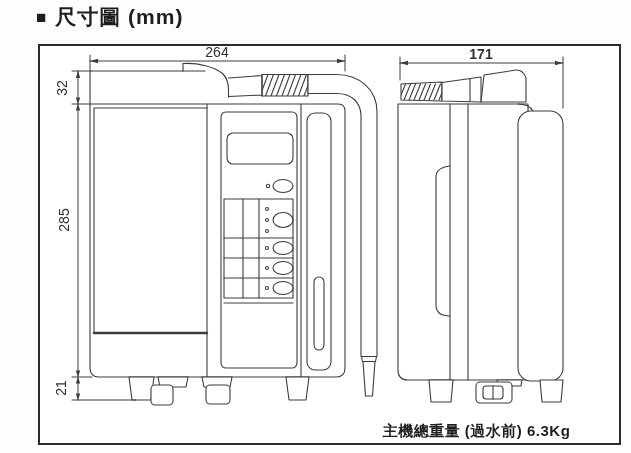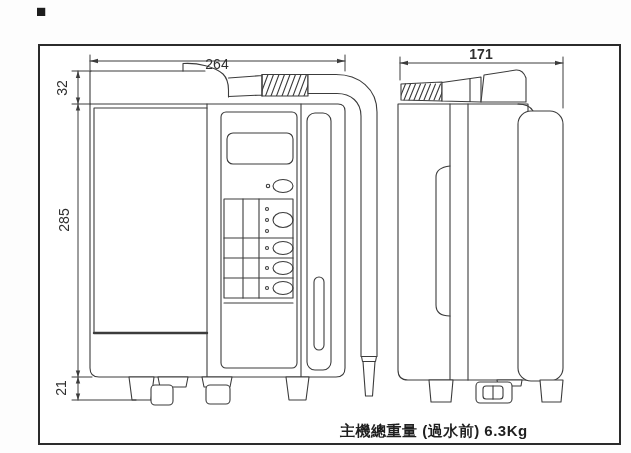--- a/index.html
+++ b/index.html
@@ -20,29 +20,30 @@
     border:2px solid #2b2b2b;background:#ffffff;box-sizing:border-box;
   }
   svg.linework{position:absolute;left:0;top:0;}
   .dim{
     position:absolute;font-size:14px;color:#2f2f2f;
     text-align:center;line-height:20px;height:20px;
   }
   .dim.v{transform:rotate(-90deg);}
   .weight{
     position:absolute;left:340px;top:422px;width:273px;
-    text-align:left;font-size:15px;font-weight:bold;color:#1f1f1f;
+    text-align:center;font-size:15px;font-weight:bold;color:#1f1f1f;
     letter-spacing:0.5px;
   }
 </style>
 </head>
 <body>
 
 <div class="title">
   <span class="marker">■</span>
+  <span>尺寸圖 (mm)</span>
 </div>
 
 <div class="frame"></div>
 
 <svg class="linework" width="631" height="453" viewBox="0 0 631 453">
   <defs>
     <clipPath id="hatchF">
         <rect x="262" y="74.5" width="46" height="21.5"></rect>
       </clipPath>
     <clipPath id="hatchS">
@@ -168,19 +169,19 @@
       <polygon points="78,71 75.8,78 80.2,78"></polygon>
       <polygon points="78,104 75.8,97.5 80.2,97.5"></polygon>
       <polygon points="78,104 75.8,110.5 80.2,110.5"></polygon>
       <polygon points="78,377 75.8,370.5 80.2,370.5"></polygon>
       <polygon points="78,377 75.8,383.5 80.2,383.5"></polygon>
       <polygon points="78,400 75.8,393.5 80.2,393.5"></polygon>
     </g>
   </g>
 </svg>
 
-<div class="dim" style="left:189px;top:54px;width:56px;">264</div>
+<div class="dim" style="left:189px;top:42px;width:56px;">264</div>
 <div class="dim" style="left:453px;top:44px;width:56px;font-weight:bold;">171</div>
 <div class="dim v" style="left:42px;top:78px;width:40px;">32</div>
 <div class="dim v" style="left:44px;top:210px;width:40px;">285</div>
 <div class="dim v" style="left:41px;top:378px;width:40px;">21</div>
 
 <div class="weight">主機總重量 (過水前) 6.3Kg</div>
 
 </body></html>

